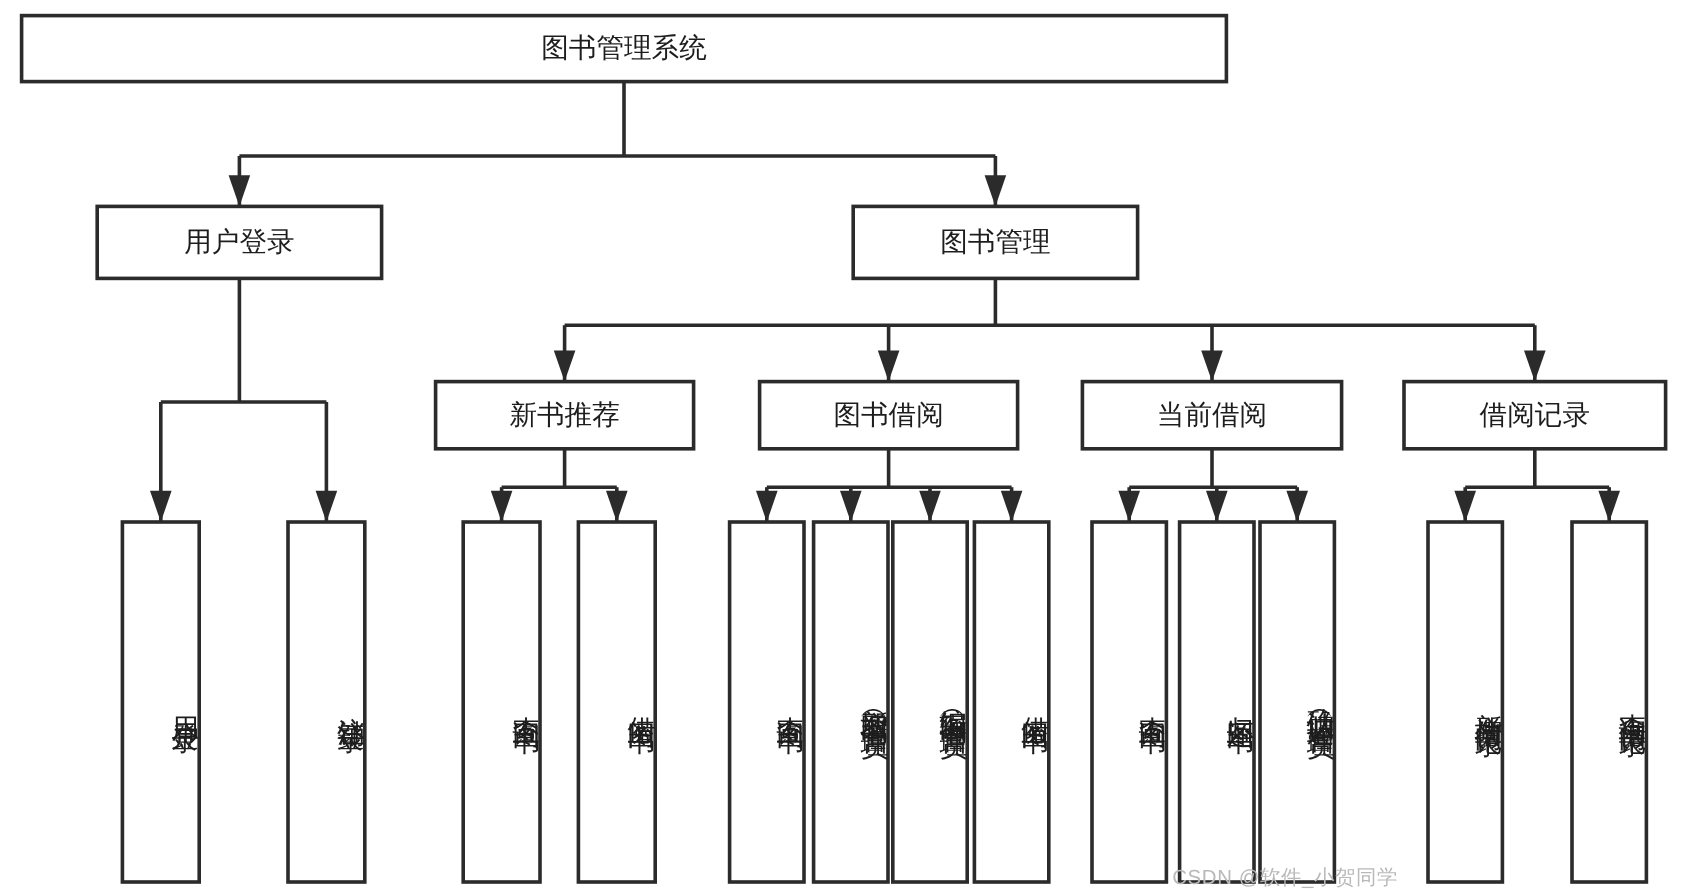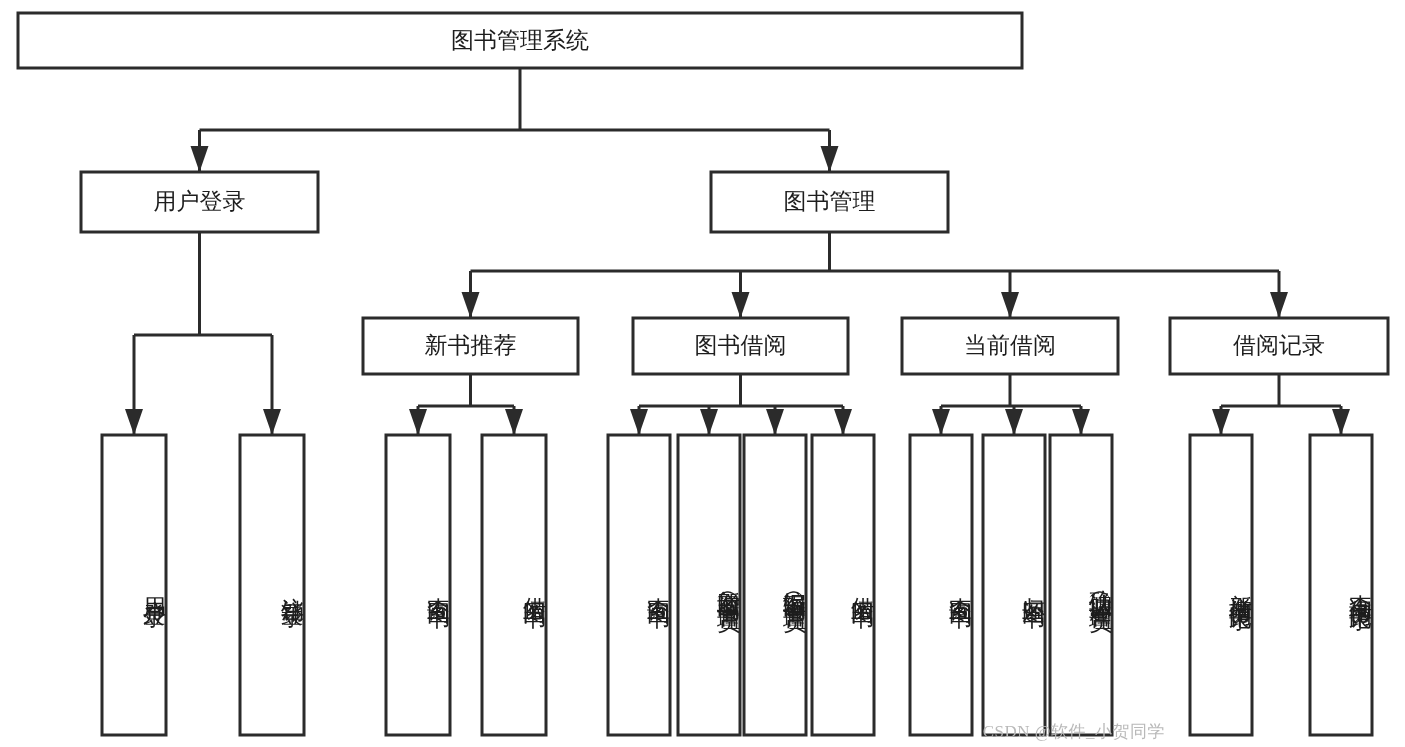--- a/index.html
+++ b/index.html
@@ -60,21 +60,21 @@
     white-space: nowrap;
     display: flex;
     align-items: flex-start;
     justify-content: center;
     pointer-events: none;
   }
   .watermark {
     position: absolute;
     right: 8px;
     bottom: 4px;
-    font-family: Liberation Serif, serif;
+    font-family: Liberation Sans, sans-serif;
     font-size: 17px;
     color: #b9b9b9;
     letter-spacing: 0.5px;
     white-space: nowrap;
   }
 </style>
 </head>
 <body>
 
 <div id="diagram-root">

